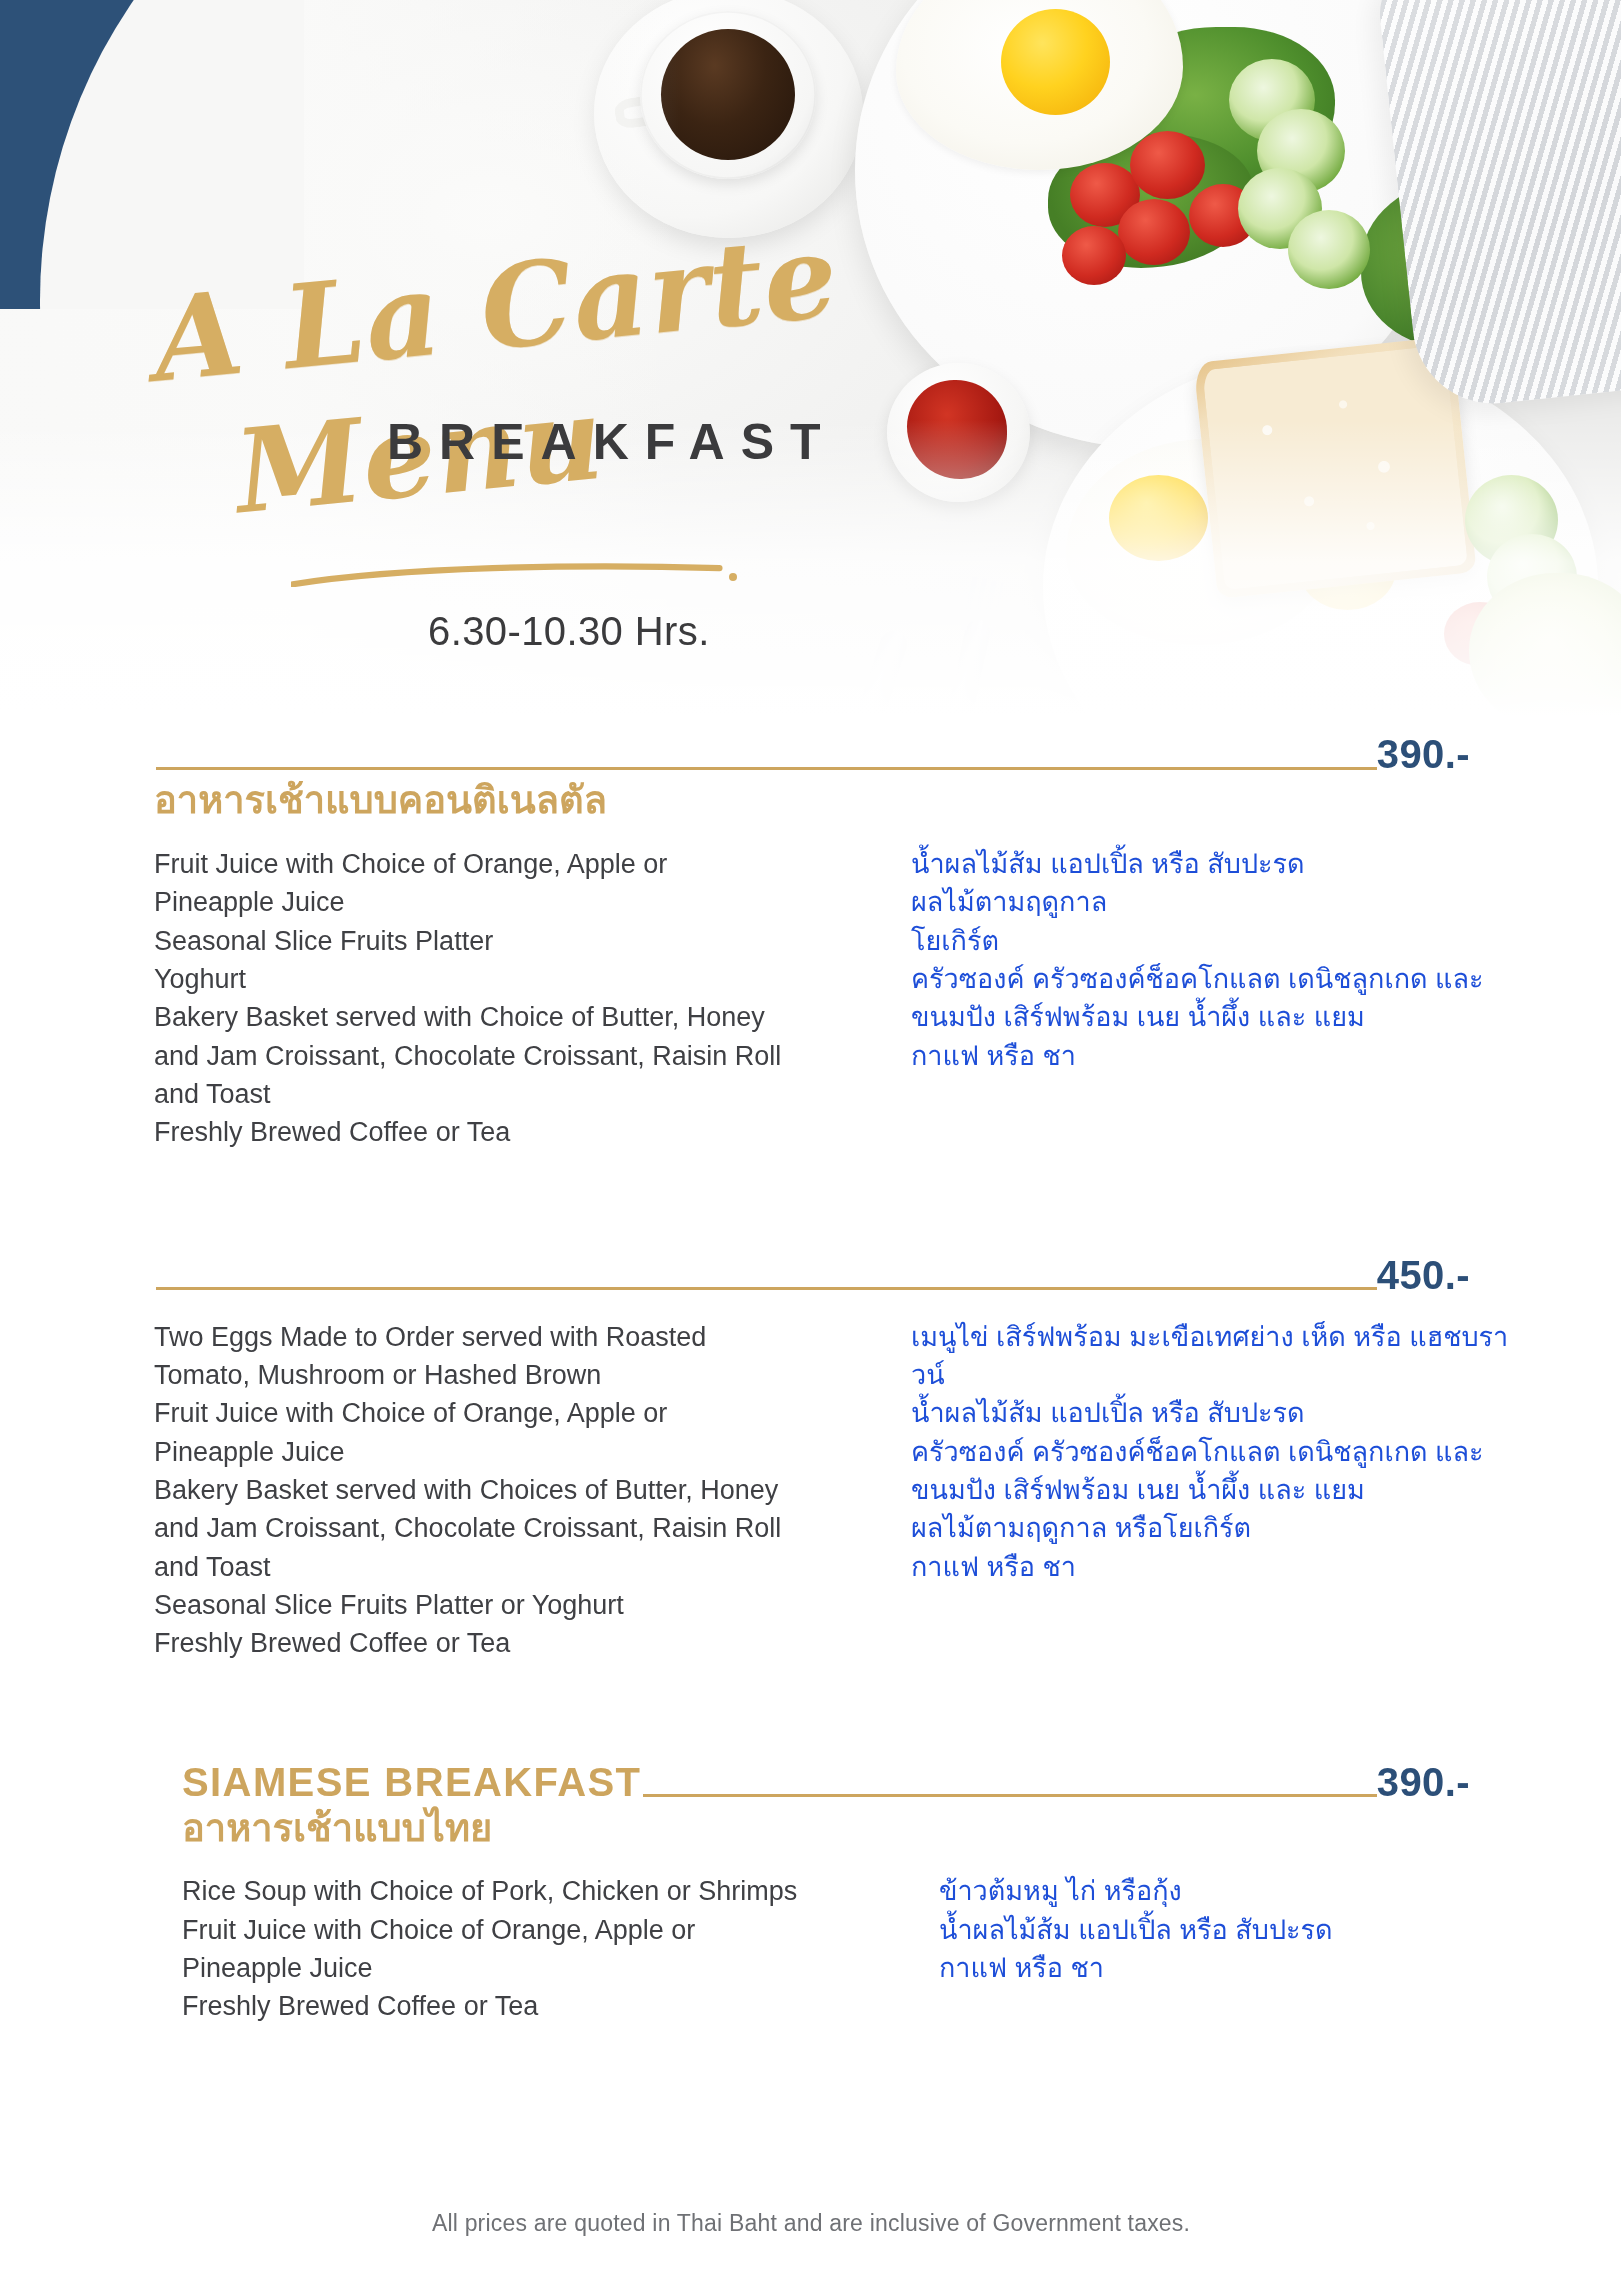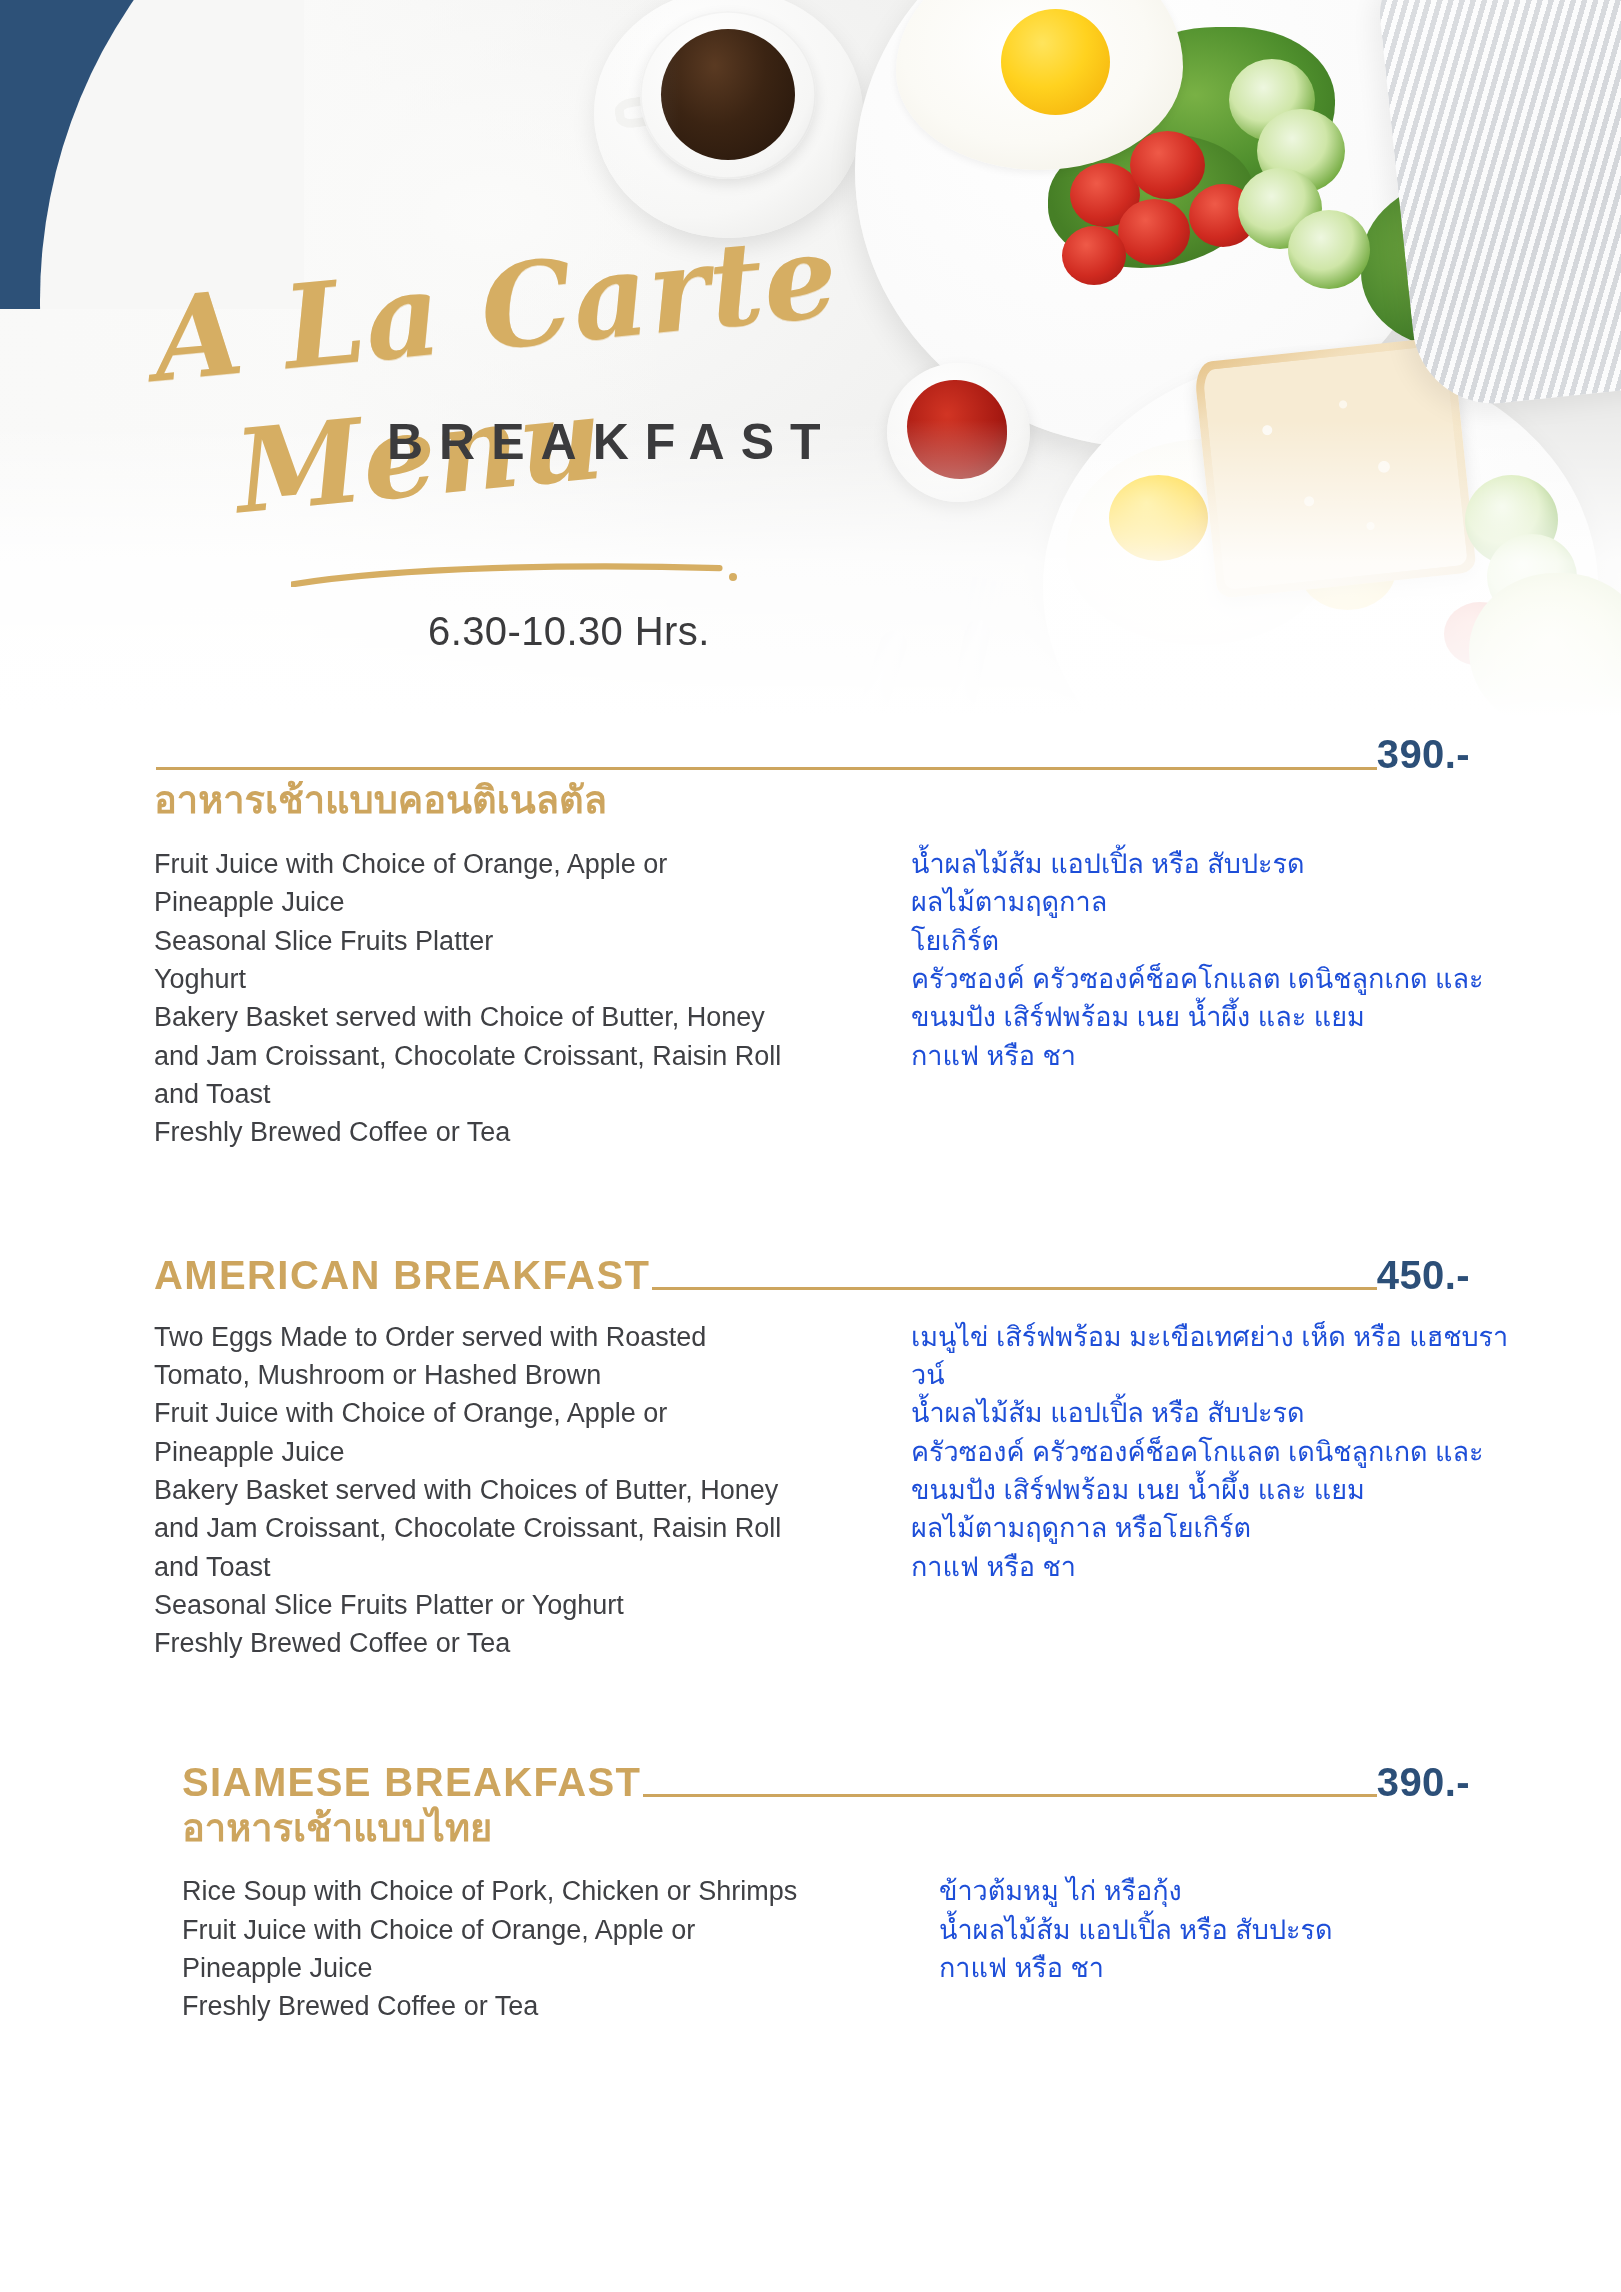--- a/index.html
+++ b/index.html
@@ -502,21 +502,20 @@
 โยเกิร์ต
 ครัวซองค์ ครัวซองค์ช็อคโกแลต เดนิชลูกเกด และ
 ขนมปัง เสิร์ฟพร้อม เนย น้ำผึ้ง และ แยม
 กาแฟ หรือ ชา</div>
         </div>
       </div>
     </div>
 
     <div class="section s2">
       <div class="sec-head">
-        <span class="sec-title">AMERICAN BREAKFAST</span>
         <span class="leader"></span>
         <span class="sec-price">450.-</span>
       </div>
       <div class="sec-body">
         <div class="col-en">
           <div>Two Eggs Made to Order served with Roasted
 Tomato, Mushroom or Hashed Brown
 Fruit Juice with Choice of Orange, Apple or
 Pineapple Juice
 Bakery Basket served with Choices of Butter, Honey
@@ -553,15 +552,16 @@
         <div class="col-th">
           <div>ข้าวต้มหมู ไก่ หรือกุ้ง
 น้ำผลไม้ส้ม แอปเปิ้ล หรือ สับปะรด
 กาแฟ หรือ ชา</div>
         </div>
       </div>
     </div>
 
   </div>
 
+  <div class="footer-note">All prices are quoted in Thai Baht and are inclusive of Government taxes.</div>
 
 </div>
 
 
 </body></html>

